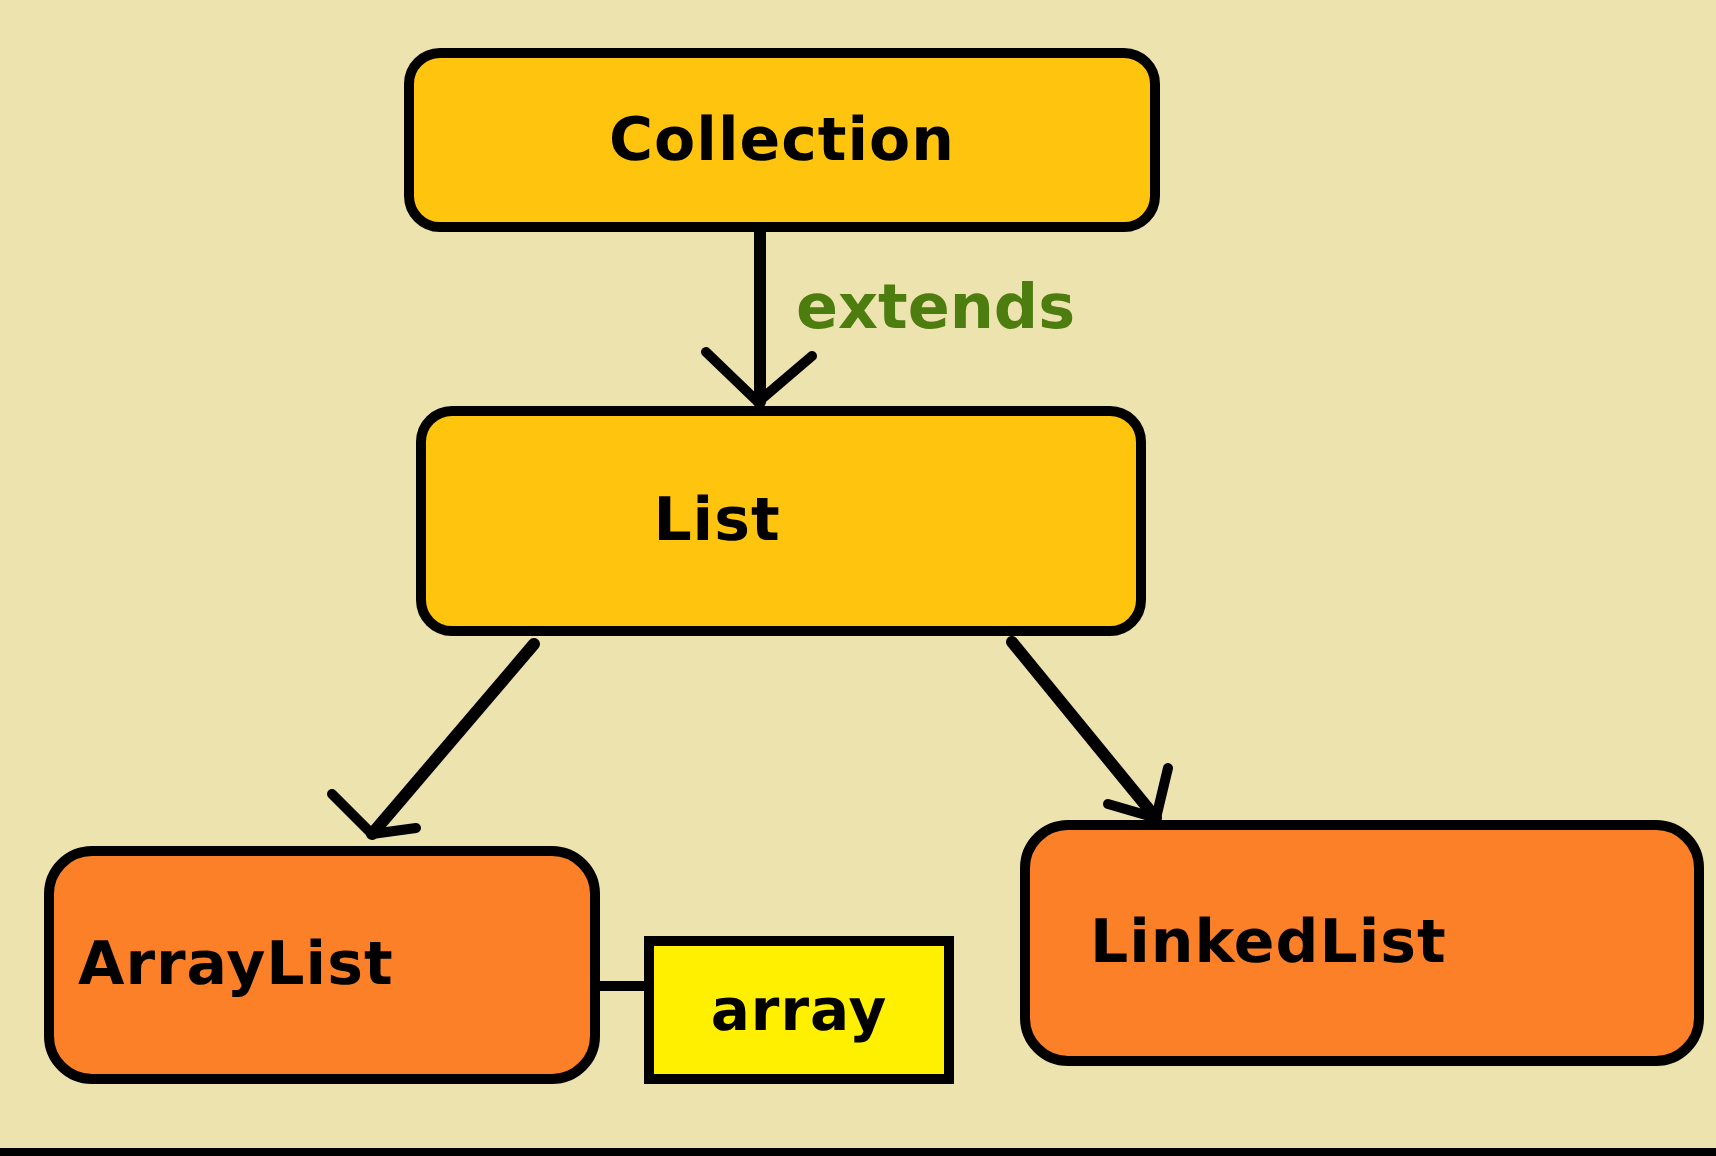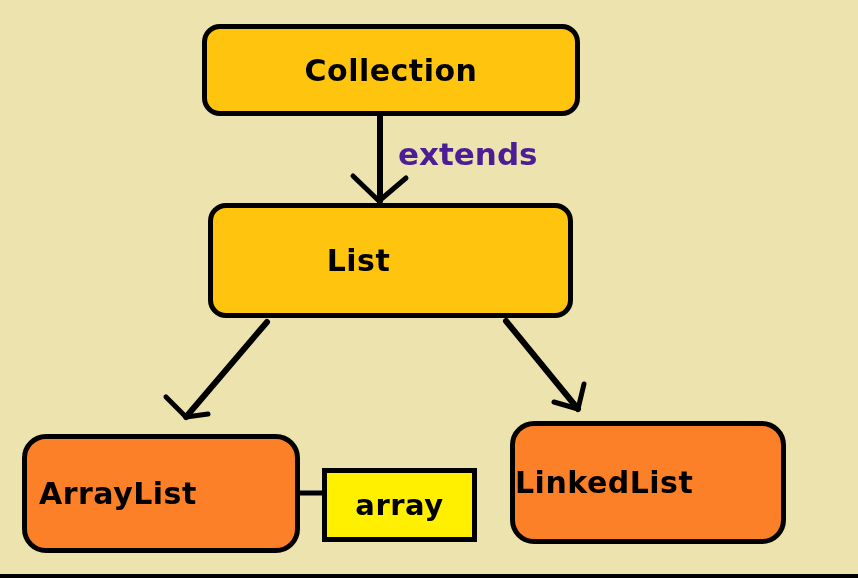--- a/index.html
+++ b/index.html
@@ -19,37 +19,37 @@
     box-sizing: border-box;
     border: 5px solid #000;
     display: flex;
     align-items: center;
     color: #000;
     font-weight: bold;
     font-size: 30px;
     letter-spacing: 0.5px;
   }
   .node.rounded-lg { border-radius: 18px; }
-  .node.rounded-xl { border-radius: 24px; margin-top: 11px; }
+  .node.rounded-xl { border-radius: 24px; }
   .node.centered { justify-content: center; }
 
   #node-collection { left: 202px; top: 24px;  width: 378px; height: 92px; }
   #node-list       { left: 208px; top: 203px; width: 365px; height: 115px; }
   #node-list .label { position: relative; left: -32px; }
   #node-arraylist  { left: 22px;  top: 423px; width: 278px; height: 119px; padding-left: 12px; }
-  #node-linkedlist { left: 510px; top: 410px; width: 276px; height: 123px; }
+  #node-linkedlist { left: 510px; top: 410px; width: 342px; height: 123px; padding-left: 30px; }
   #node-array      { left: 322px; top: 468px; width: 155px; height: 74px; border-radius: 0; font-size: 29px; }
 
   #edge-label-extends {
     position: absolute;
     left: 398px;
     top: 136px;
     font-weight: bold;
     font-size: 31px;
-    color: #4c1d95;
+    color: #4d7c0f;
   }
   #edges-svg {
     position: absolute;
     left: 0;
     top: 0;
     width: 858px;
     height: 578px;
   }
   #bottom-strip {
     position: absolute;

